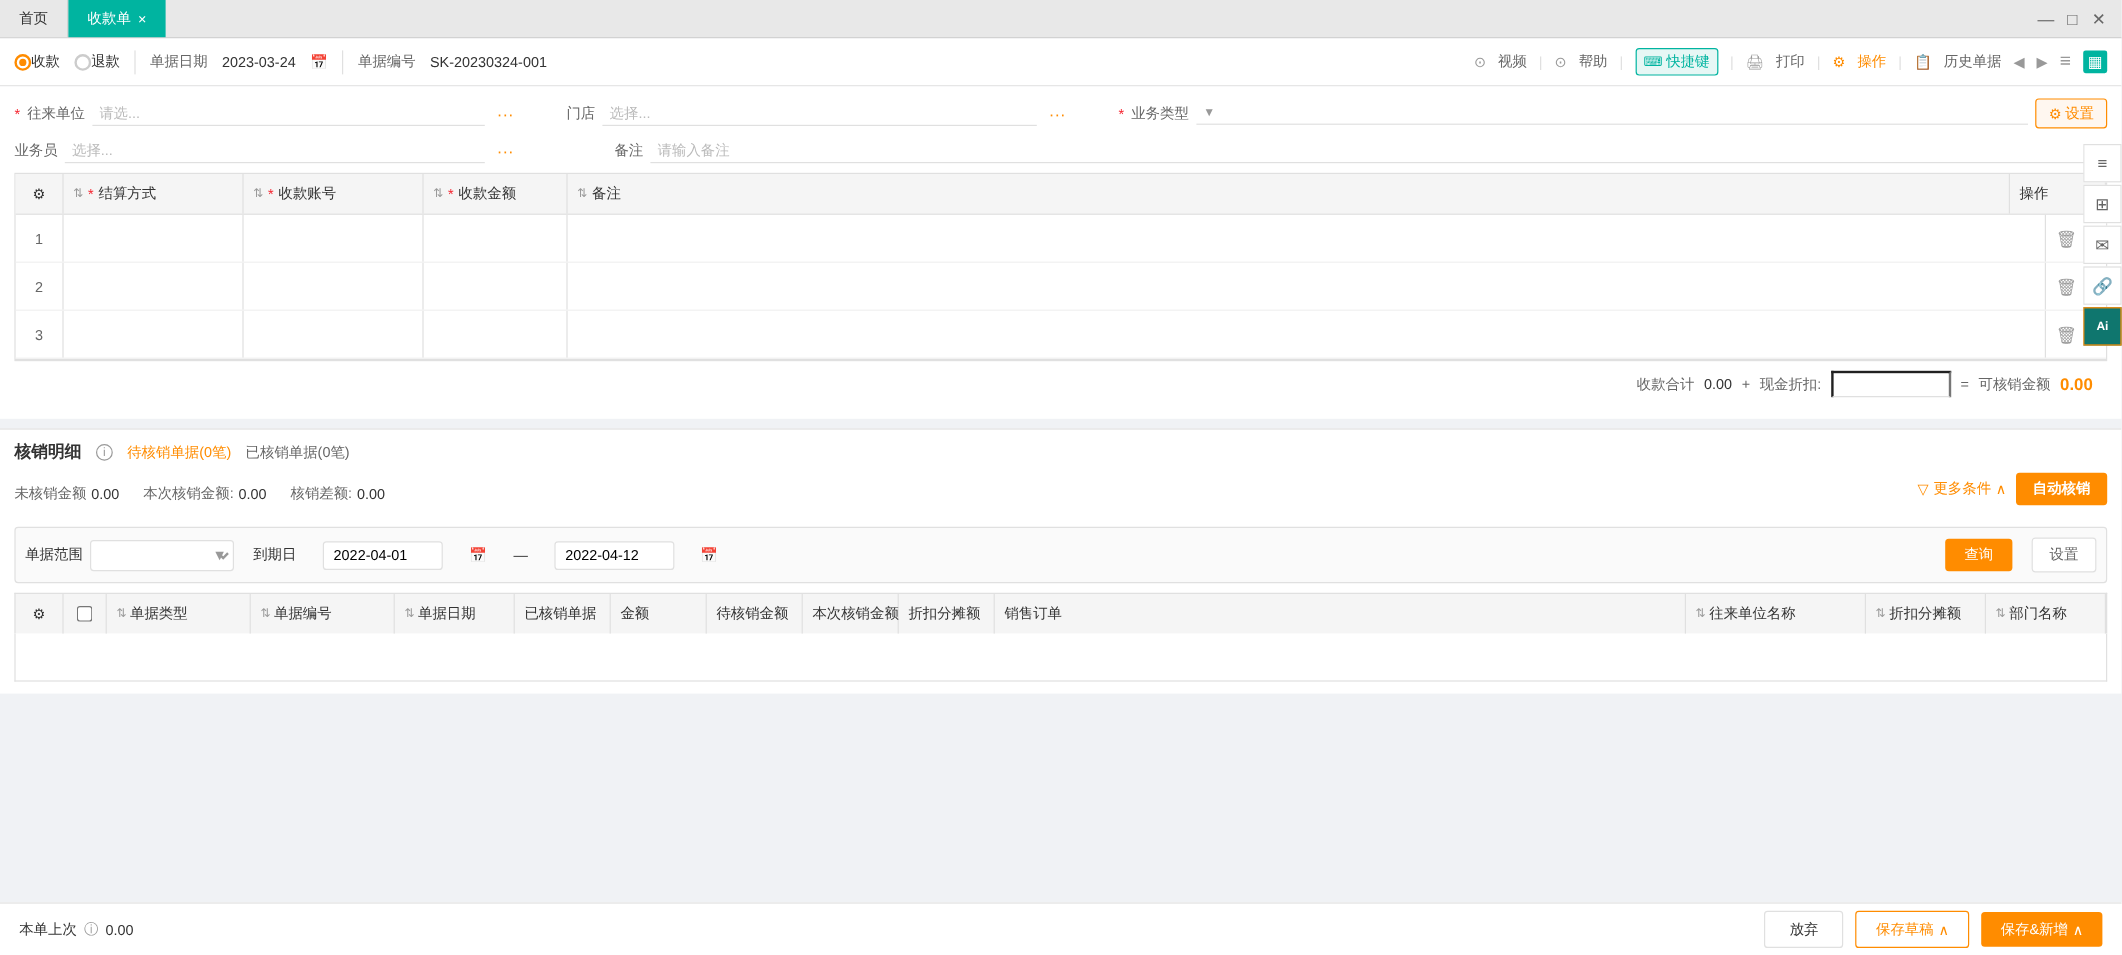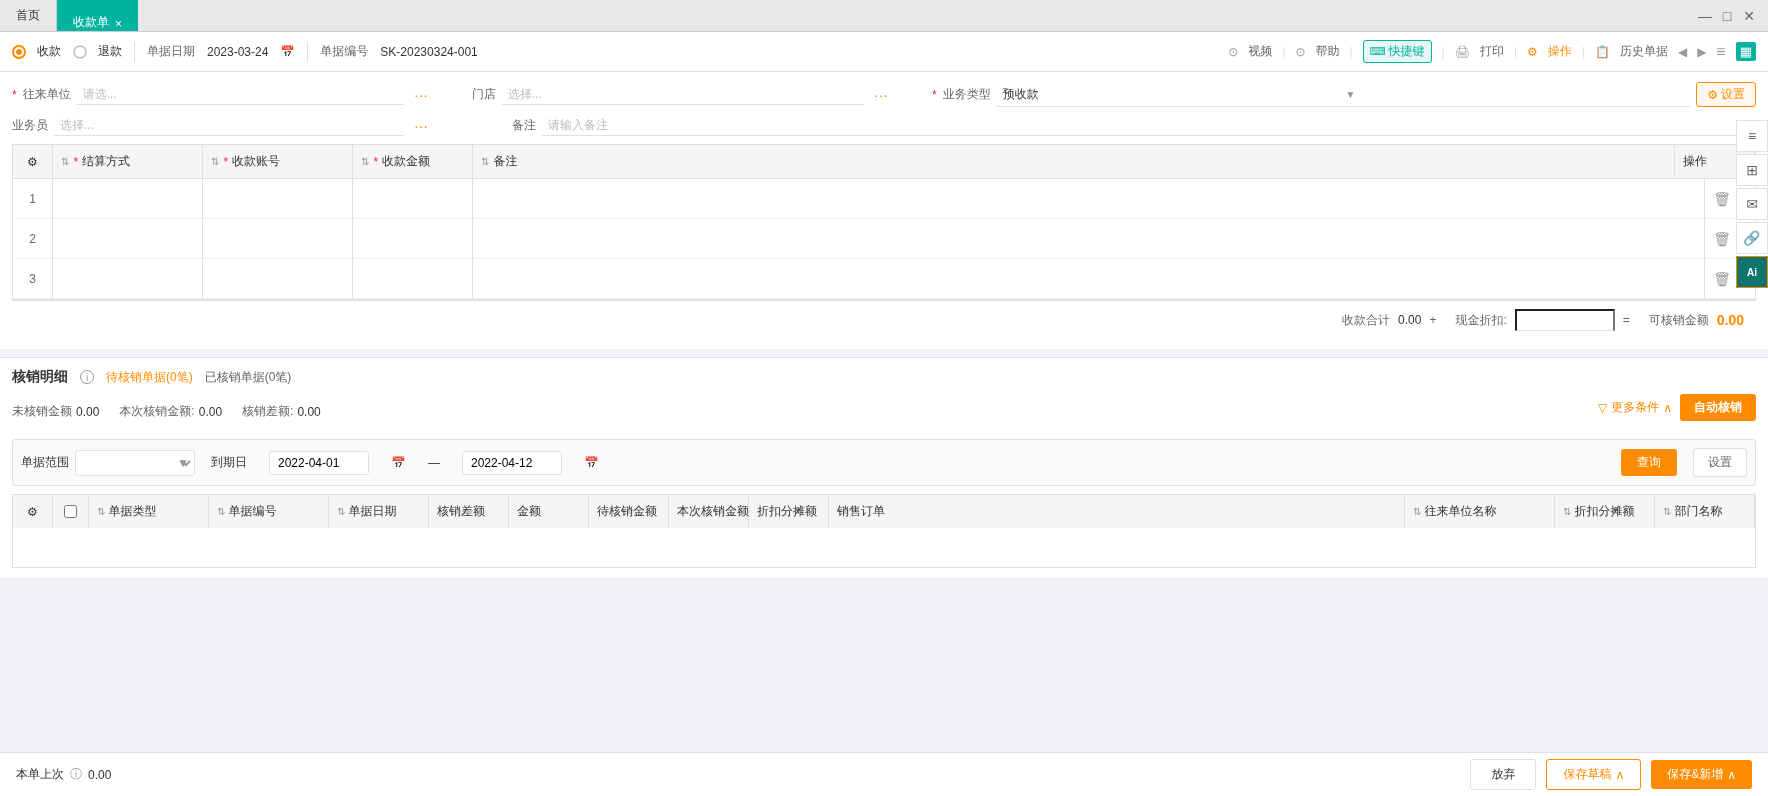--- a/index.html
+++ b/index.html
@@ -1,30 +1,30 @@
 <!DOCTYPE html>
 <html><head>
   <meta charset="utf-8">
   <style>
     * { box-sizing: border-box; margin: 0; padding: 0; }
     body { font-family: "Microsoft YaHei", "PingFang SC", sans-serif; font-size: 12px; background: #f0f2f5; color: #333; overflow: hidden; }
 
     
     .tab-bar { display: flex; align-items: center; background: #e8e8e8; height: 32px; border-bottom: 1px solid #ccc; }
     .tab-home { padding: 0 16px; height: 100%; display: flex; align-items: center; background: #e8e8e8; color: #333; cursor: pointer; border-right: 1px solid #ccc; }
-    .tab-active { background: #00b4a0; color: #fff; padding: 0 16px; height: 100%; display: flex; align-items: flex-end; gap: 6px; cursor: pointer; }
+    .tab-active { background: #00b4a0; color: #fff; padding: 0 16px; height: 100%; display: flex; align-items: center; gap: 6px; cursor: pointer; }
     .tab-close { font-size: 12px; cursor: pointer; }
     .tab-spacer { flex: 1; }
     .window-controls { display: flex; align-items: center; gap: 8px; padding: 0 12px; }
     .win-btn { width: 14px; height: 14px; cursor: pointer; display: flex; align-items: center; justify-content: center; font-size: 14px; color: #666; }
 
     
     .toolbar { background: #fff; border-bottom: 1px solid #e0e0e0; padding: 6px 12px; display: flex; align-items: center; gap: 12px; height: 40px; }
     .radio-group { display: flex; gap: 12px; align-items: center; }
-    .radio-item { display: flex; align-items: center; gap: 11px; cursor: pointer; }
+    .radio-item { display: flex; align-items: center; gap: 0; cursor: pointer; }
     .radio-dot { width: 14px; height: 14px; border-radius: 50%; border: 2px solid #ccc; display: flex; align-items: center; justify-content: center; }
     .radio-dot.active { border-color: #ff8c00; }
     .radio-dot.active::after { content: ''; width: 6px; height: 6px; border-radius: 50%; background: #ff8c00; display: block; }
     .divider-v { width: 1px; height: 20px; background: #e0e0e0; }
     .field-label { color: #666; white-space: nowrap; }
     .field-value { color: #333; }
     .toolbar-right { margin-left: auto; display: flex; align-items: center; gap: 10px; }
     .toolbar-link { color: #666; cursor: pointer; display: flex; align-items: center; gap: 2px; white-space: nowrap; }
     .btn-shortcut { background: #e6f7f5; border: 1px solid #00b4a0; color: #00b4a0; padding: 2px 6px; border-radius: 3px; cursor: pointer; display: flex; align-items: center; gap: 3px; }
 
@@ -57,21 +57,21 @@
     .td-actions { margin-left: auto; display: flex; align-items: center; gap: 6px; padding: 0 8px; }
     .action-icon { cursor: pointer; color: #999; font-size: 14px; }
 
     .col-settle { width: 150px; }
     .col-account { width: 150px; }
     .col-amount { width: 120px; }
     .col-remark { flex: 1; }
 
     
     .sum-row { display: flex; align-items: center; justify-content: flex-end; padding: 8px 12px; gap: 8px; background: #fff; border-top: 1px solid #e0e0e0; }
-    .sum-label { color: #666; margin-left: 11px; }
+    .sum-label { color: #666; }
     .sum-value { color: #333; font-weight: 500; }
     .sum-orange { color: #ff8c00; font-weight: 600; font-size: 14px; }
     .sum-input { width: 100px; border-bottom: 1px solid #e0e0e0; padding: 2px 4px; outline: none; text-align: right; }
 
     
     .recon-section { background: #fff; margin-top: 8px; padding: 10px 12px; border-top: 1px solid #e0e0e0; }
     .recon-header { display: flex; align-items: center; gap: 12px; margin-bottom: 8px; }
     .recon-title { font-size: 14px; font-weight: 600; color: #333; }
     .info-icon { width: 14px; height: 14px; border-radius: 50%; border: 1px solid #999; color: #999; display: inline-flex; align-items: center; justify-content: center; font-size: 10px; cursor: pointer; }
     .tab-link { color: #ff8c00; cursor: pointer; font-size: 12px; }
@@ -208,21 +208,20 @@
       <div class="form-field" style="max-width:420px;">
         <label>门店</label>
         <input class="form-input" placeholder="选择..." style="">
         <span class="more-btn">···</span>
       </div>
       <div style="width:40px;"></div>
       <div class="form-field" style="flex:1; display:flex; align-items:center; gap:6px;">
         <span class="req">*</span>
         <label>业务类型</label>
         <div class="form-select" style="flex:1;">
-          <span style="color:#333;">预收款</span>
           <span class="arrow chevron-icon">▼</span>
         </div>
         <button class="settings-btn">
           <span>⚙</span>
           <span>设置</span>
         </button>
       </div>
     </div>
 
     <div class="form-row">
@@ -391,21 +390,21 @@
       </div>
       <div class="bth col-w2">
         <span class="th-sort">⇅</span>
         <span>单据编号</span>
       </div>
       <div class="bth col-w3">
         <span class="th-sort">⇅</span>
         <span>单据日期</span>
       </div>
       <div class="bth col-w4">
-        <span>核销差额</span>
+        <span>已核销单据</span>
       </div>
       <div class="bth col-w5">
         <span>金额</span>
       </div>
       <div class="bth col-w5">
         <span>待核销金额</span>
       </div>
       <div class="bth col-w5">
         <span>本次核销金额</span>
       </div>

